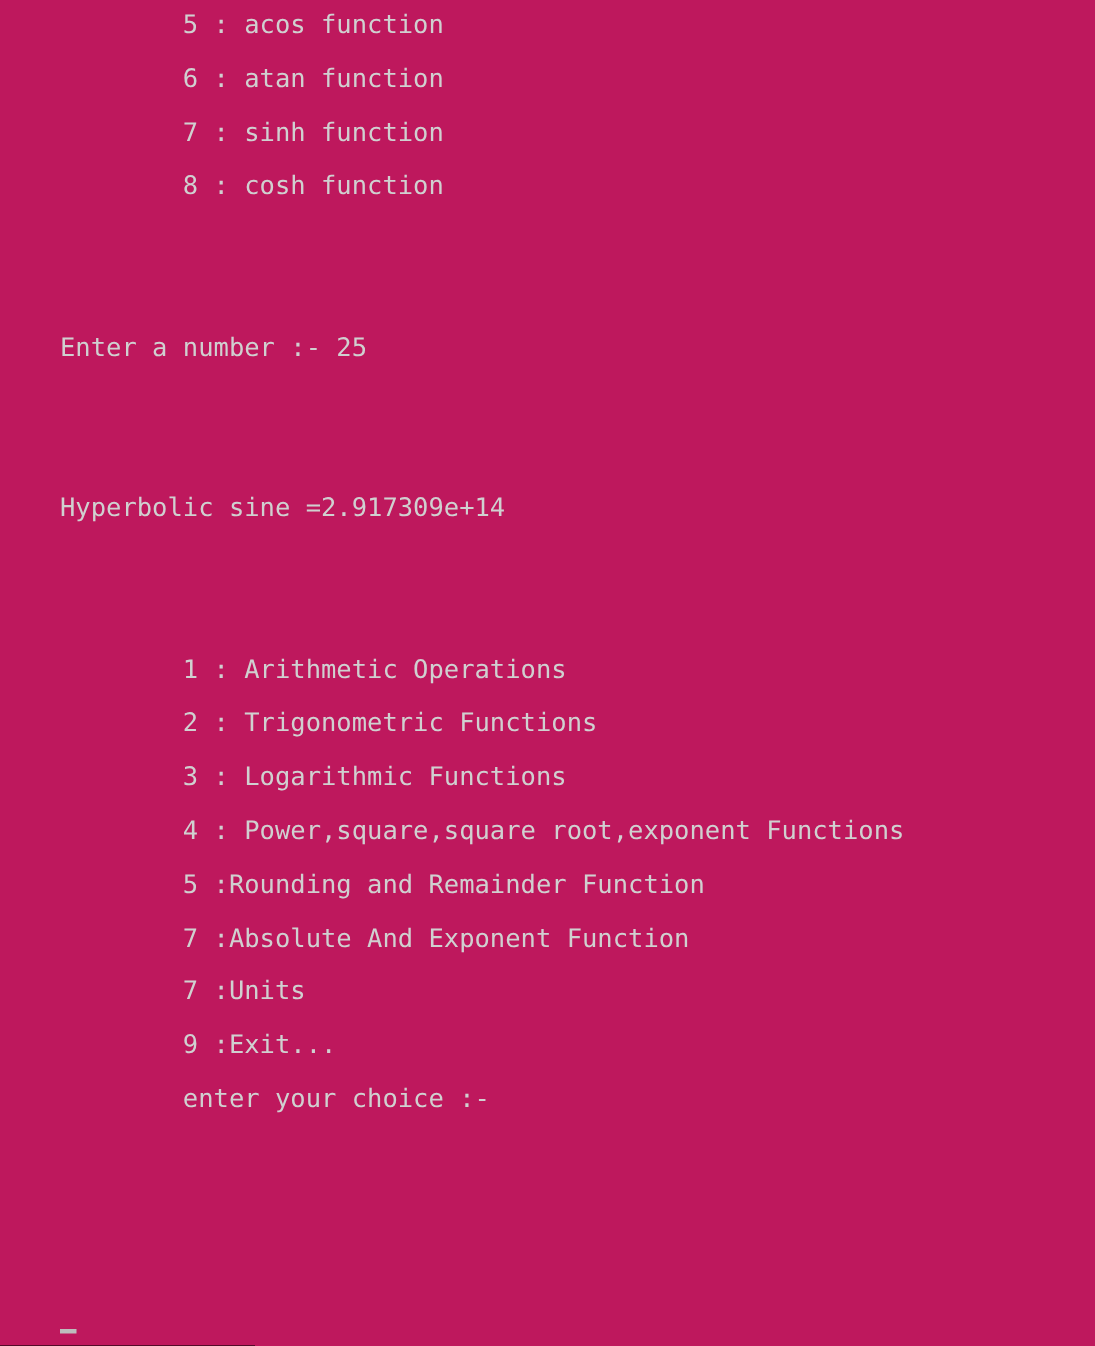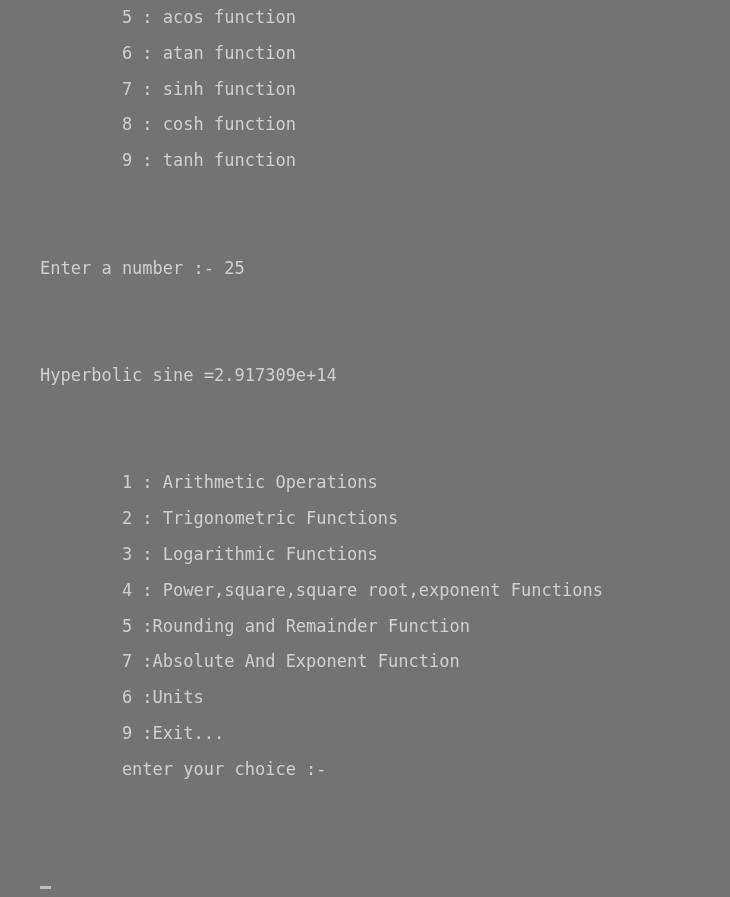--- a/index.html
+++ b/index.html
@@ -10,21 +10,21 @@
   body {
     width: 730px;
     height: 897px;
     overflow: hidden;
     font-family: "DejaVu Sans Mono", monospace;
   }
   #terminal {
     position: relative;
     width: 730px;
     height: 897px;
-    background: #737373;
+    background: #be185d;
     color: #d9d9d9;
     font-family: "DejaVu Sans Mono", monospace;
     font-size: 17px;
     line-height: 35.8px;
     padding: 0;
     box-sizing: border-box;
   }
   .line {
     white-space: pre;
     height: 35.8px;
@@ -47,33 +47,32 @@
 </style>
 </head>
 <body>
 
 <div id="terminal">
   <div id="terminal-lines">
       <div class="line">        5 : acos function</div>
       <div class="line">        6 : atan function</div>
       <div class="line">        7 : sinh function</div>
       <div class="line">        8 : cosh function</div>
-      <div class="line">        9 : tanh function</div>
       <div class="blank"></div>
       <div class="blank"></div>
       <div class="line">Enter a number :- 25</div>
       <div class="blank"></div>
       <div class="blank"></div>
       <div class="line">Hyperbolic sine =2.917309e+14</div>
       <div class="blank"></div>
       <div class="blank"></div>
       <div class="line">        1 : Arithmetic Operations</div>
       <div class="line">        2 : Trigonometric Functions</div>
       <div class="line">        3 : Logarithmic Functions</div>
       <div class="line">        4 : Power,square,square root,exponent Functions</div>
       <div class="line">        5 :Rounding and Remainder Function</div>
       <div class="line">        7 :Absolute And Exponent Function</div>
-      <div class="line">        6 :Units</div>
+      <div class="line">        7 :Units</div>
       <div class="line">        9 :Exit...</div>
       <div class="line">        enter your choice :-</div>
     </div>
   <div class="cursor-row"></div>
 </div>
 
 </body></html>

